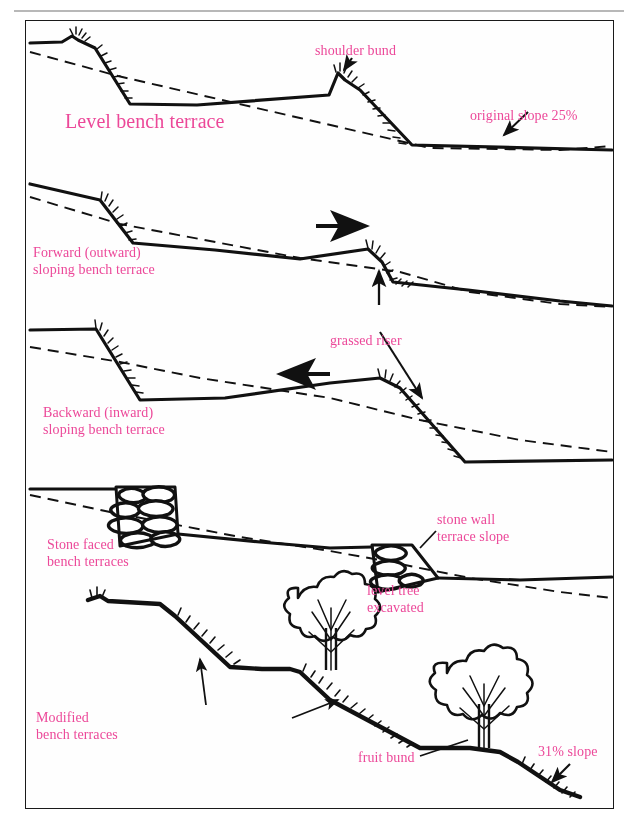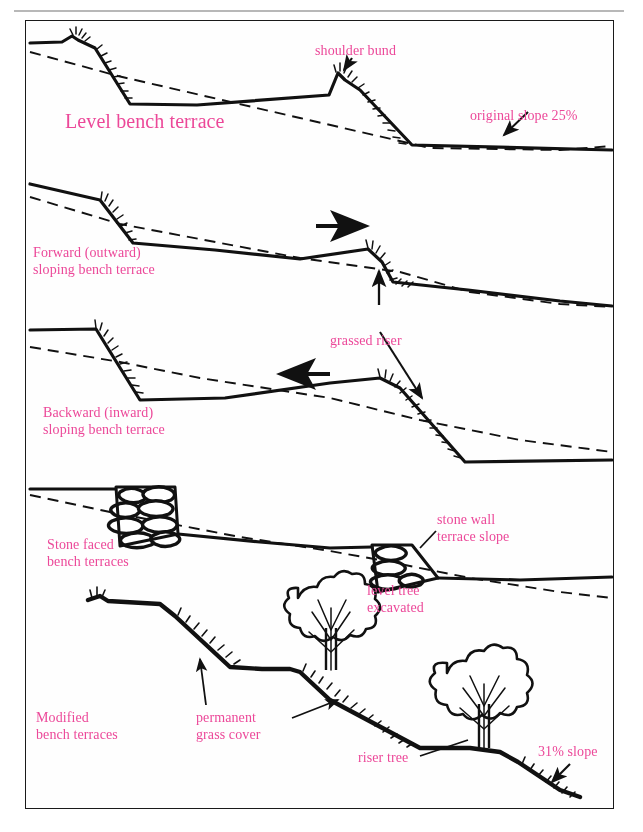--- a/index.html
+++ b/index.html
@@ -237,20 +237,18 @@
 
   <div class="lbl lbl-16" style="left:437px; top:512px;">stone wall
 terrace slope</div>
 
   <div class="lbl lbl-16" style="left:367px; top:583px;">level tree
 excavated</div>
 
   <div class="lbl lbl-16" style="left:36px; top:662px;margin-top:48px;">Modified
 bench terraces</div>
 
-  <div class="lbl lbl-16" style="left:196px; top:710px;">permanent
-grass cover</div>
-
-  <div class="lbl lbl-16" style="left:358px; top:750px;">riser tree</div>
+
+  <div class="lbl lbl-16" style="left:358px; top:750px;">fruit bund</div>
 
   <div class="lbl lbl-16" style="left:538px; top:744px;">31% slope</div>
 
 </div>
 
 </body></html>

